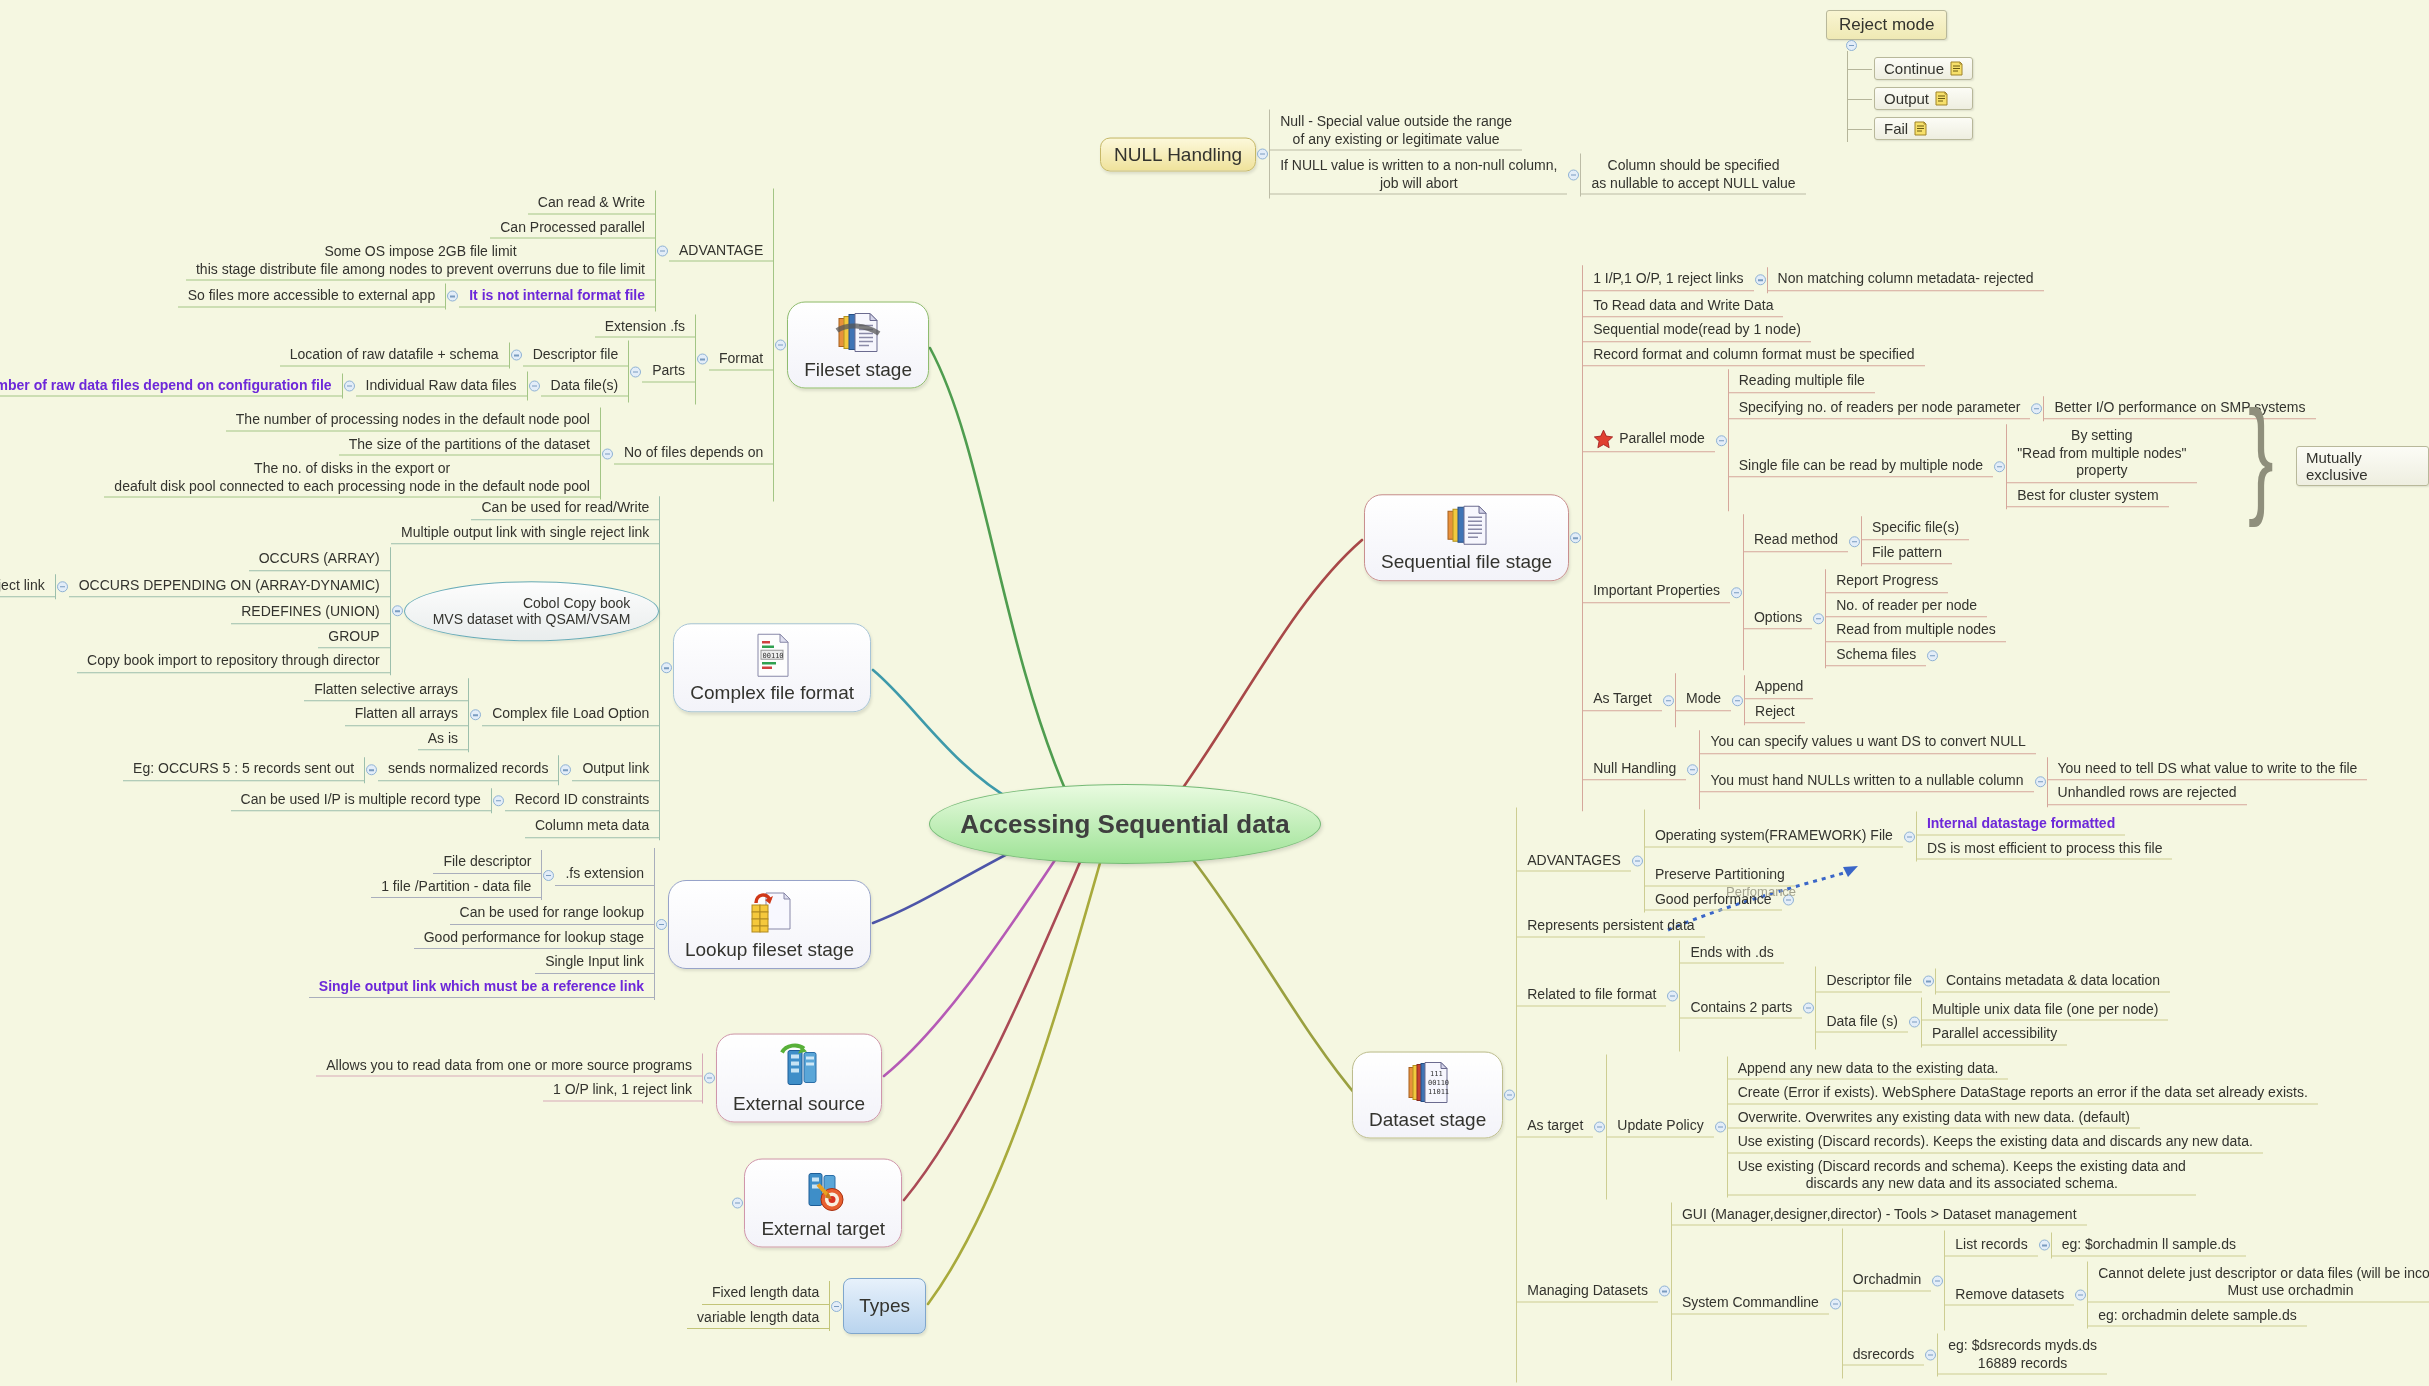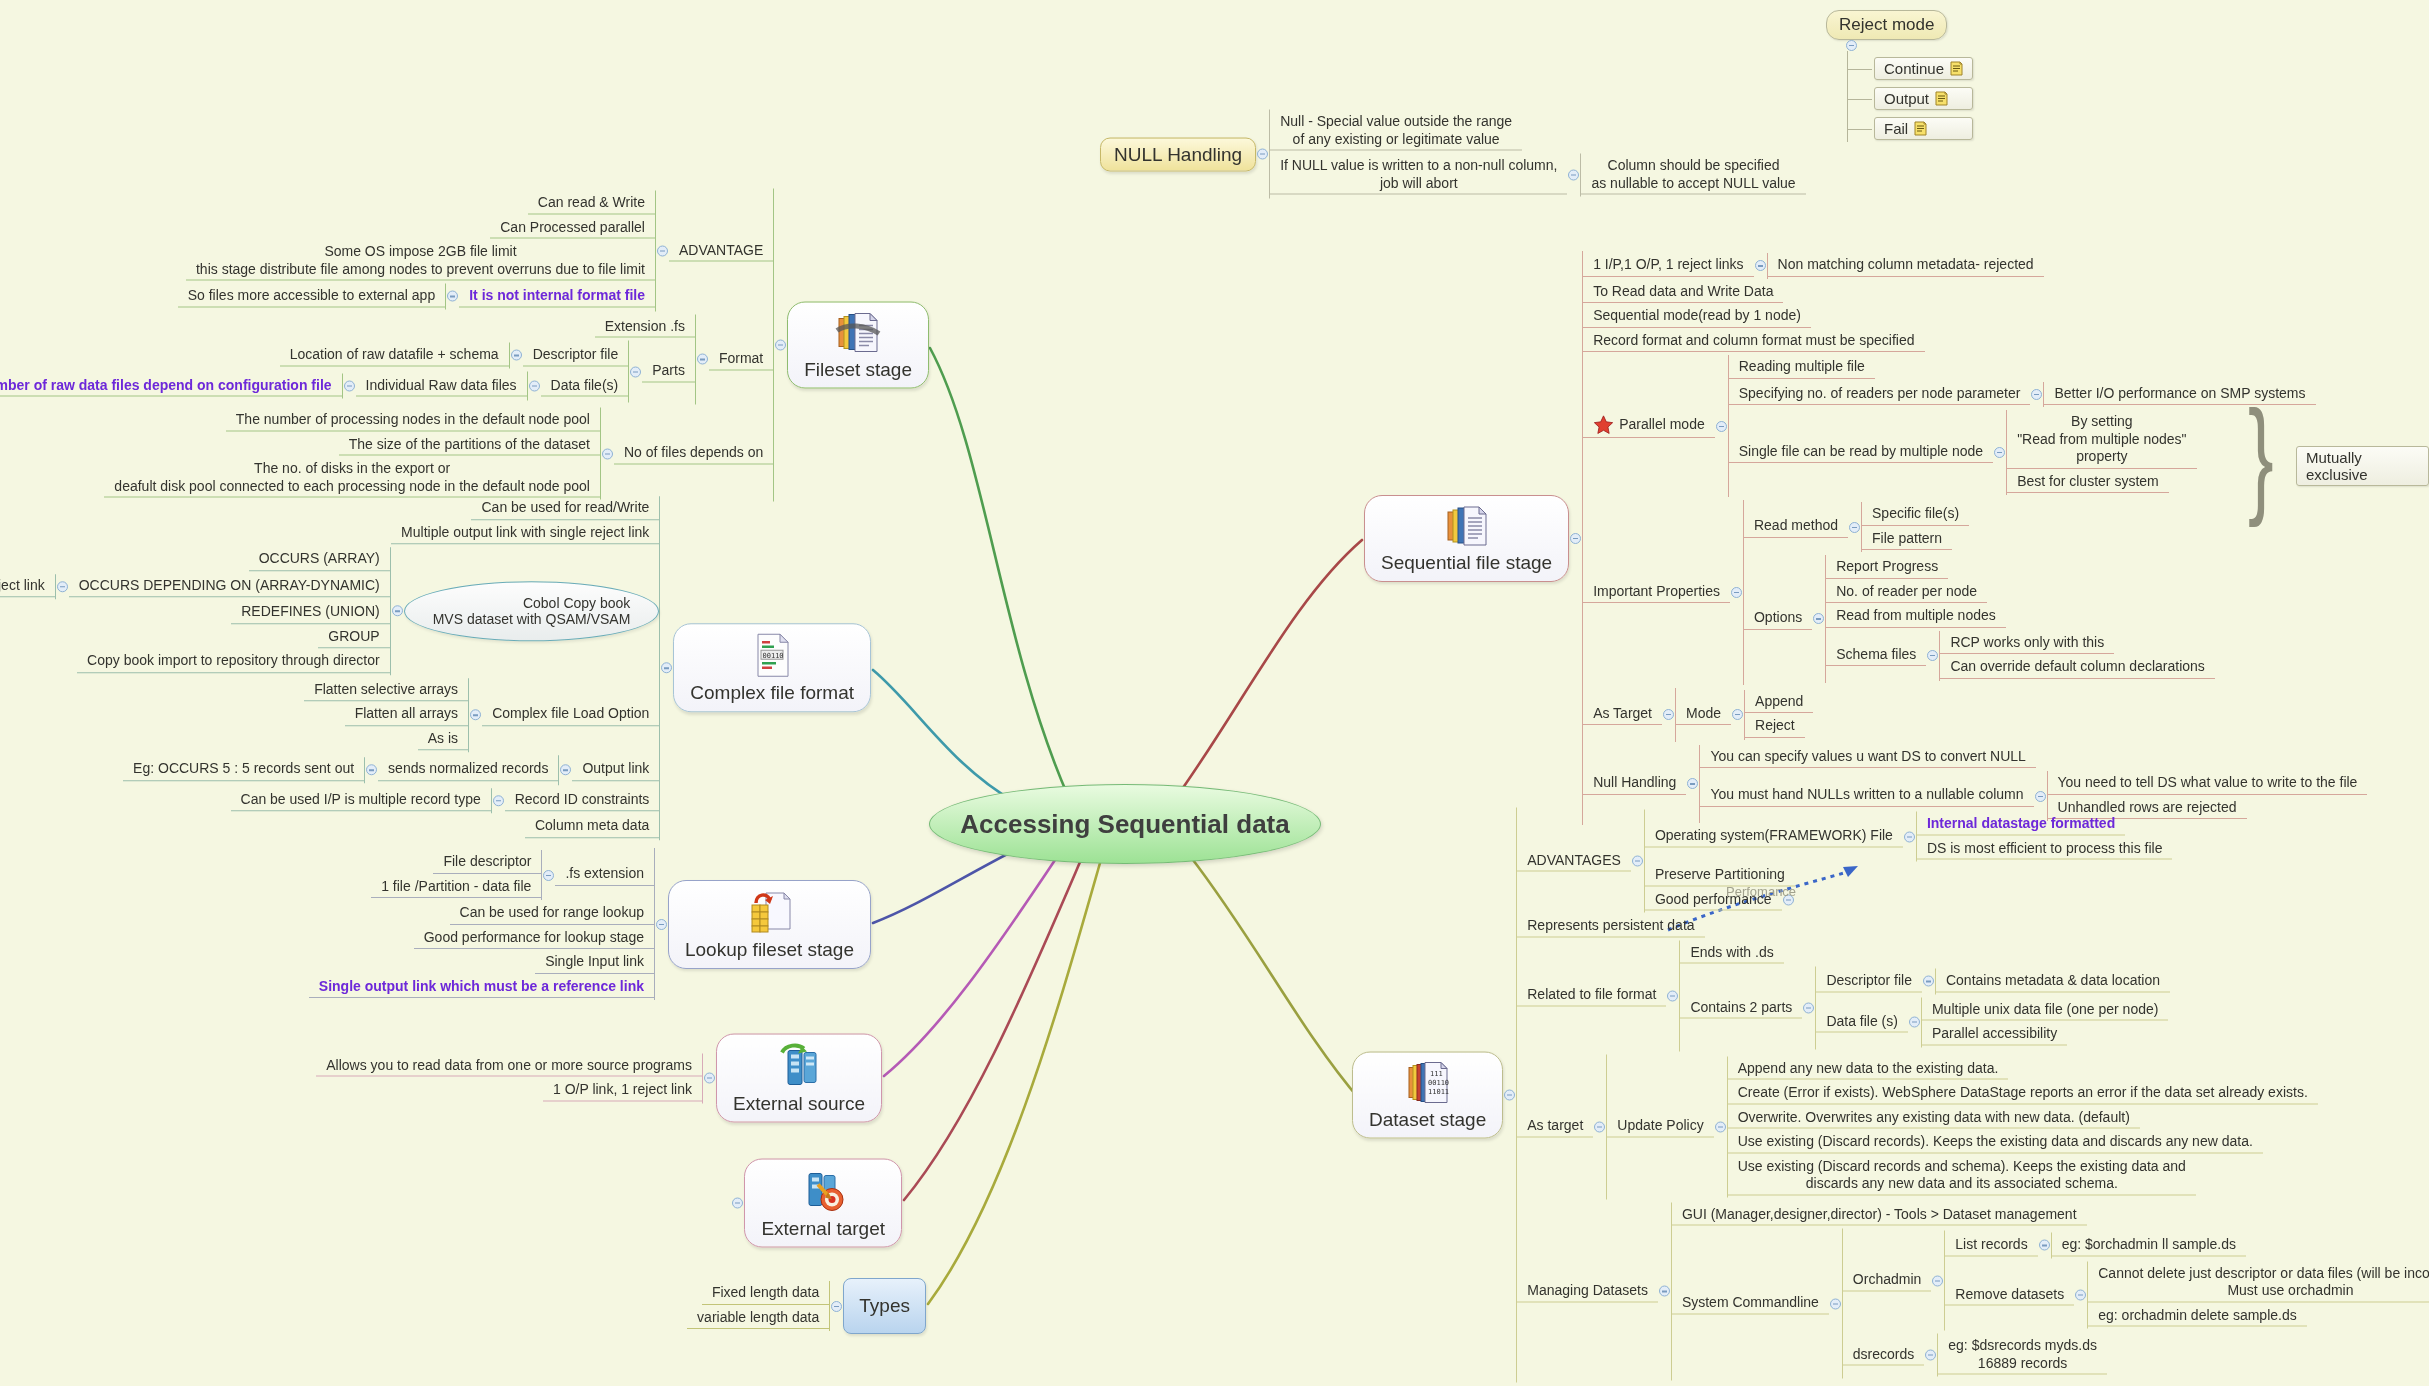--- a/index.html
+++ b/index.html
@@ -24,21 +24,21 @@
     padding:8px 16px 7px;font-size:19px;box-shadow:1px 2px 3px rgba(0,0,0,.10)}
   .topic.ellipse{border:1.6px solid #6aacb8;border-radius:50%;
     background:linear-gradient(#fdfdfd,#e9eded);padding:13px 28px;font-size:14px;
     white-space:pre-line;text-align:right;box-shadow:1px 2px 3px rgba(0,0,0,.08)}
   .topic.box{display:flex;align-items:center;gap:6px;background:linear-gradient(#fcfcf6,#eeeee0);
     border:1.5px solid #b8b89a;border-radius:3px;padding:2px 9px;font-size:15px;
     box-shadow:1px 1px 2px rgba(0,0,0,.10)}
   .topic.yellow-main{background:linear-gradient(#fcf8da,#efe29b);border:1.6px solid #c6b868;
     border-radius:10px;padding:5px 13px;font-size:19px;box-shadow:1px 2px 3px rgba(0,0,0,.10)}
   .topic.reject-main{background:linear-gradient(#f9f5d2,#efe9b4);border:1.5px solid #b8b89a;
-    border-radius:13px;padding:4px 12px;font-size:17px;box-shadow:1px 1px 2px rgba(0,0,0,.10)}
+    border-radius:3px;padding:4px 12px;font-size:17px;box-shadow:1px 1px 2px rgba(0,0,0,.10)}
   .topic.types-main{background:linear-gradient(#e7f1fb,#b9d4ee);border:1.6px solid #7fa6cc;
     border-radius:8px;padding:16px 15px;font-size:19px;box-shadow:1px 2px 3px rgba(0,0,0,.10)}
   .tlabel{white-space:pre-line}
   .expander{flex:none;width:11px;height:11px;border-radius:50%;background:#e3edf8;
     border:1px solid #8fb2d4;position:relative;margin:0 1px;z-index:2}
   .expander::after{content:"";position:absolute;left:2px;right:2px;top:4px;height:1.4px;background:#7a9cc0}
   .icn{display:inline-flex;align-items:center}
   #central{position:absolute;left:929px;top:784px;width:392px;height:80px;z-index:1;
     border-radius:50%;background:linear-gradient(#e9fbe0,#9de295);border:1.6px solid #76ba76;
     display:flex;align-items:center;justify-content:center;font-size:26px;font-weight:bold;color:#3f3f3f;
@@ -489,28 +489,20 @@
                   </div>
                   <div class="node-row right">
                     <div class="topic label"><span class="tlabel">No. of reader per node</span></div>
                   </div>
                   <div class="node-row right">
                     <div class="topic label"><span class="tlabel">Read from multiple nodes</span></div>
                   </div>
                   <div class="node-row right">
                     <div class="topic label"><span class="tlabel">Schema files</span></div>
                     <div class="expander"></div>
-                    <div class="children">
-                      <div class="node-row right">
-                        <div class="topic label"><span class="tlabel">RCP works only with this</span></div>
-                      </div>
-                      <div class="node-row right">
-                        <div class="topic label"><span class="tlabel">Can override default column declarations</span></div>
-                      </div>
-                    </div>
                   </div>
                 </div>
               </div>
             </div>
           </div>
           <div class="node-row right">
             <div class="topic label"><span class="tlabel">As Target</span></div>
             <div class="expander"></div>
             <div class="children">
               <div class="node-row right">

